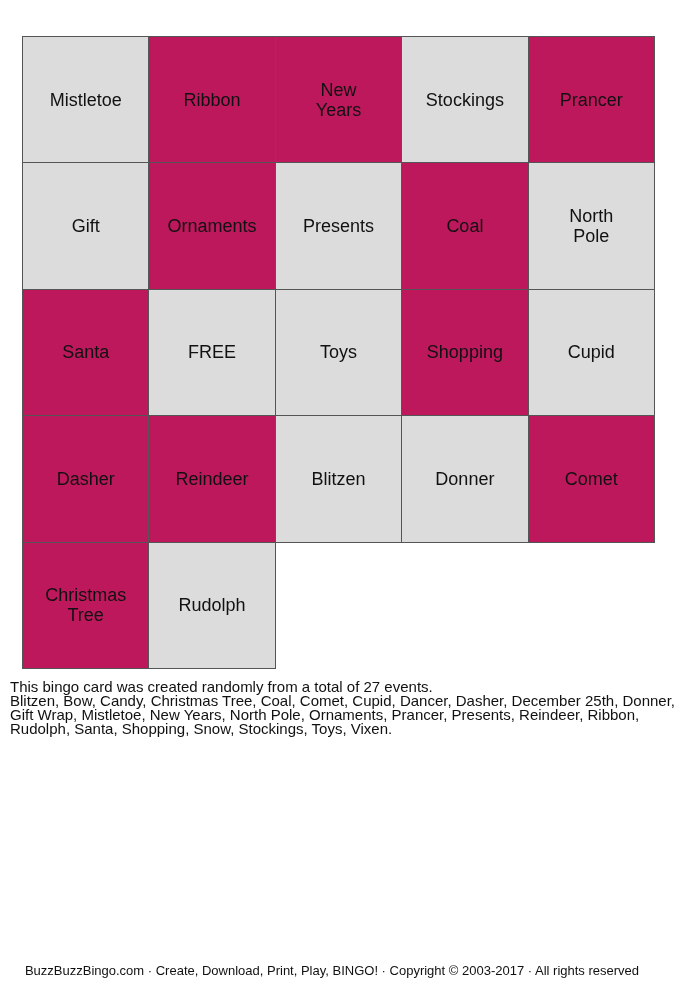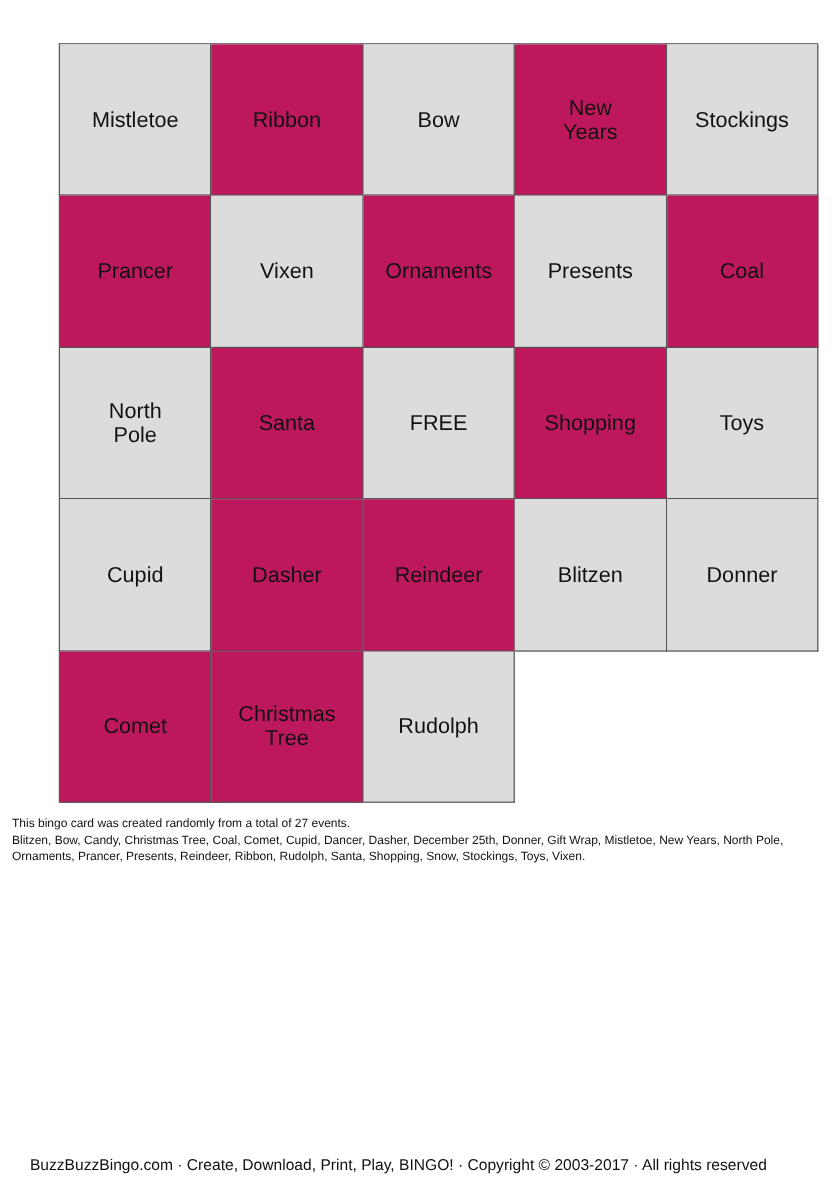--- a/index.html
+++ b/index.html
@@ -1,66 +1,65 @@
 <!DOCTYPE html>
 <html><head>
   <meta charset="utf-8">
   <style>
     html, body { margin: 0; padding: 0; background: #ffffff; }
     body {
       width: 699px; height: 989px; position: relative; overflow: hidden;
       font-family: "Liberation Sans", sans-serif; color: #111;
     }
     .grid {
-      position: absolute; left: 49px; top: 36px;
+      position: absolute; left: 22px; top: 36px;
       width: 633px; height: 633px;
       display: grid;
       grid-template-columns: repeat(5, 1fr);
       grid-template-rows: repeat(5, 1fr);
       border-top: 1px solid #555; border-left: 1px solid #555;
       box-sizing: border-box;
     }
     .cell {
       border-right: 1px solid #555; border-bottom: 1px solid #555;
       display: flex; align-items: center; justify-content: center;
       text-align: center; font-size: 18px; line-height: 20px;
       white-space: pre-line; box-sizing: border-box; padding: 4px;
     }
     .cell.shaded { background: #dcdcdc; }
     .cell.plain { background: #be185d; }
     .info {
       position: absolute; left: 10px; top: 680px; width: 680px;
-      font-size: 10px; line-height: 14px; color: #111;
+      font-size: 15px; line-height: 14px; color: #111;
     }
     .footer {
       position: absolute; left: 0; top: 963px; width: 664px;
       text-align: center; font-size: 13px; color: #111;
     }
   </style>
 </head>
 <body>
 
 <div class="grid" id="grid">
     <div class="cell shaded">Mistletoe</div>
     <div class="cell plain">Ribbon</div>
-    <div class="cell shaded">Bow</div>
     <div class="cell plain">New
 Years</div>
     <div class="cell shaded">Stockings</div>
     <div class="cell plain">Prancer</div>
-    <div class="cell shaded">Vixen</div>
+    <div class="cell shaded">Gift</div>
     <div class="cell plain">Ornaments</div>
     <div class="cell shaded">Presents</div>
     <div class="cell plain">Coal</div>
     <div class="cell shaded">North
 Pole</div>
     <div class="cell plain">Santa</div>
     <div class="cell shaded">FREE</div>
+    <div class="cell shaded">Toys</div>
     <div class="cell plain">Shopping</div>
-    <div class="cell shaded">Toys</div>
     <div class="cell shaded">Cupid</div>
     <div class="cell plain">Dasher</div>
     <div class="cell plain">Reindeer</div>
     <div class="cell shaded">Blitzen</div>
     <div class="cell shaded">Donner</div>
     <div class="cell plain">Comet</div>
     <div class="cell plain">Christmas
 Tree</div>
     <div class="cell shaded">Rudolph</div>
   </div>

